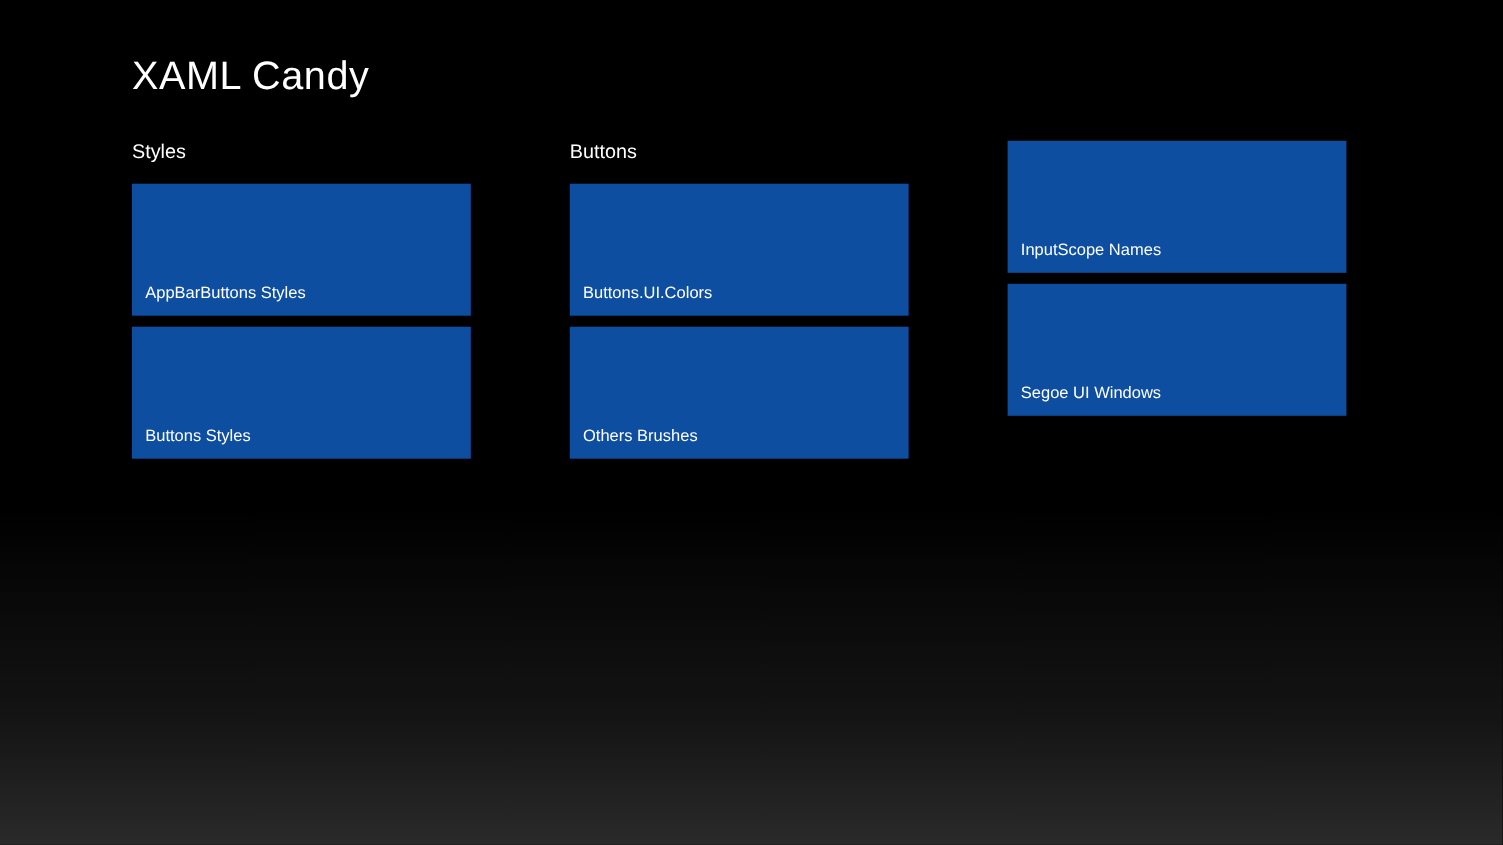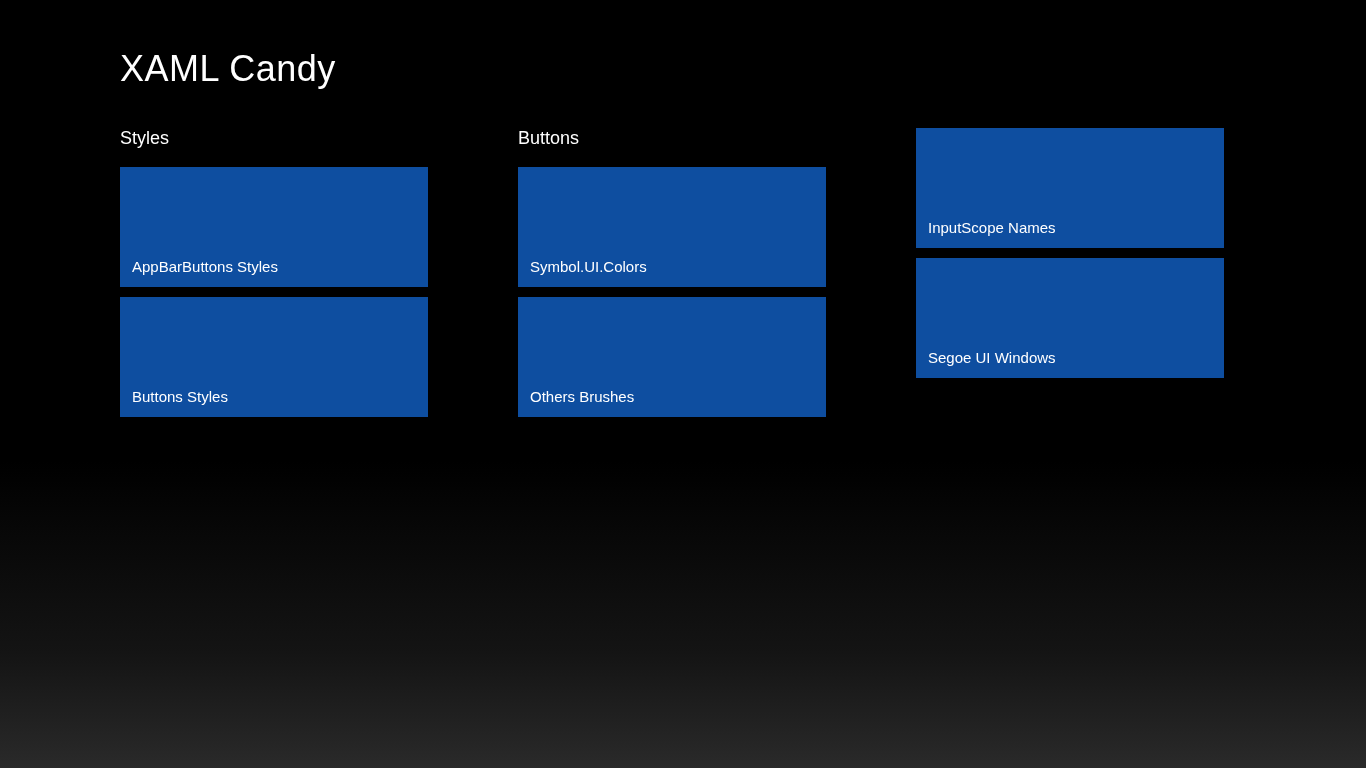--- a/index.html
+++ b/index.html
@@ -86,21 +86,21 @@
         <div class="tile">
           <span class="tile-label">Buttons Styles</span>
         </div>
       </div>
     </div>
 
     <div class="group">
       <div class="group-header">Buttons</div>
       <div class="tile-column">
         <div class="tile">
-          <span class="tile-label">Symbol.UI.Colors</span>
+          <span class="tile-label">Buttons.UI.Colors</span>
         </div>
         <div class="tile">
           <span class="tile-label">Others Brushes</span>
         </div>
       </div>
     </div>
 
     <div class="group">
       <div class="tile-column">
         <div class="tile">

